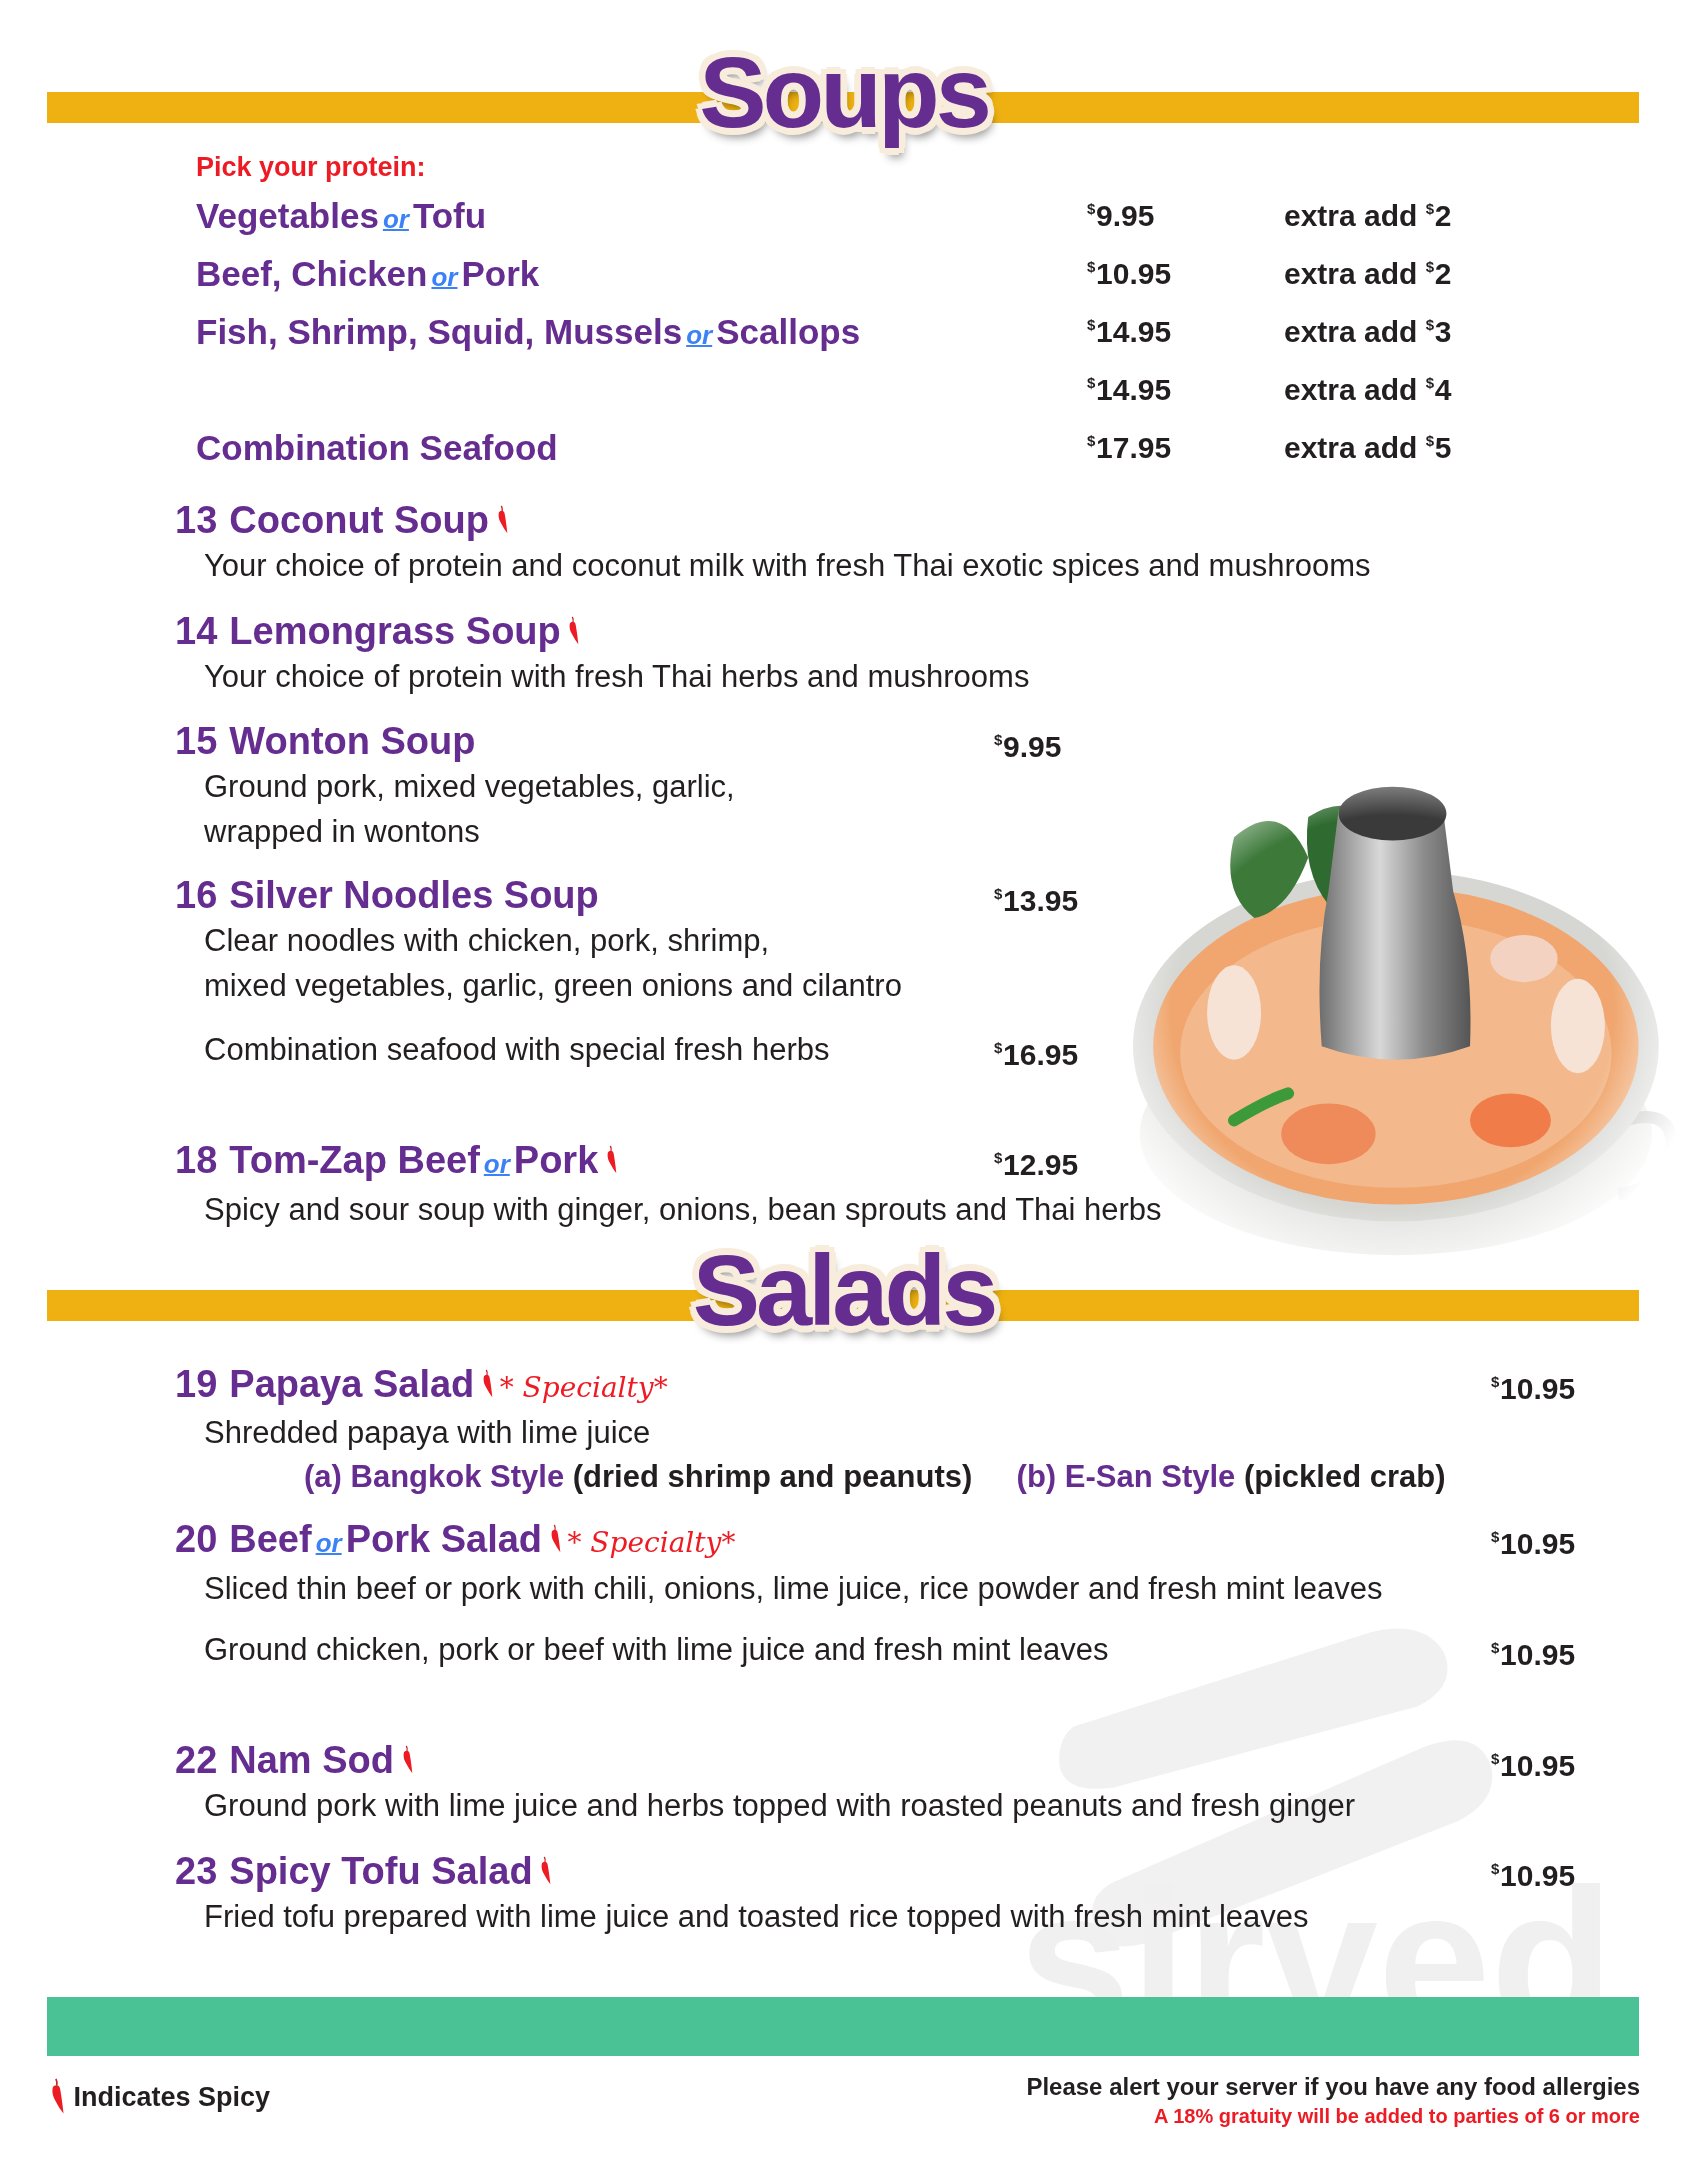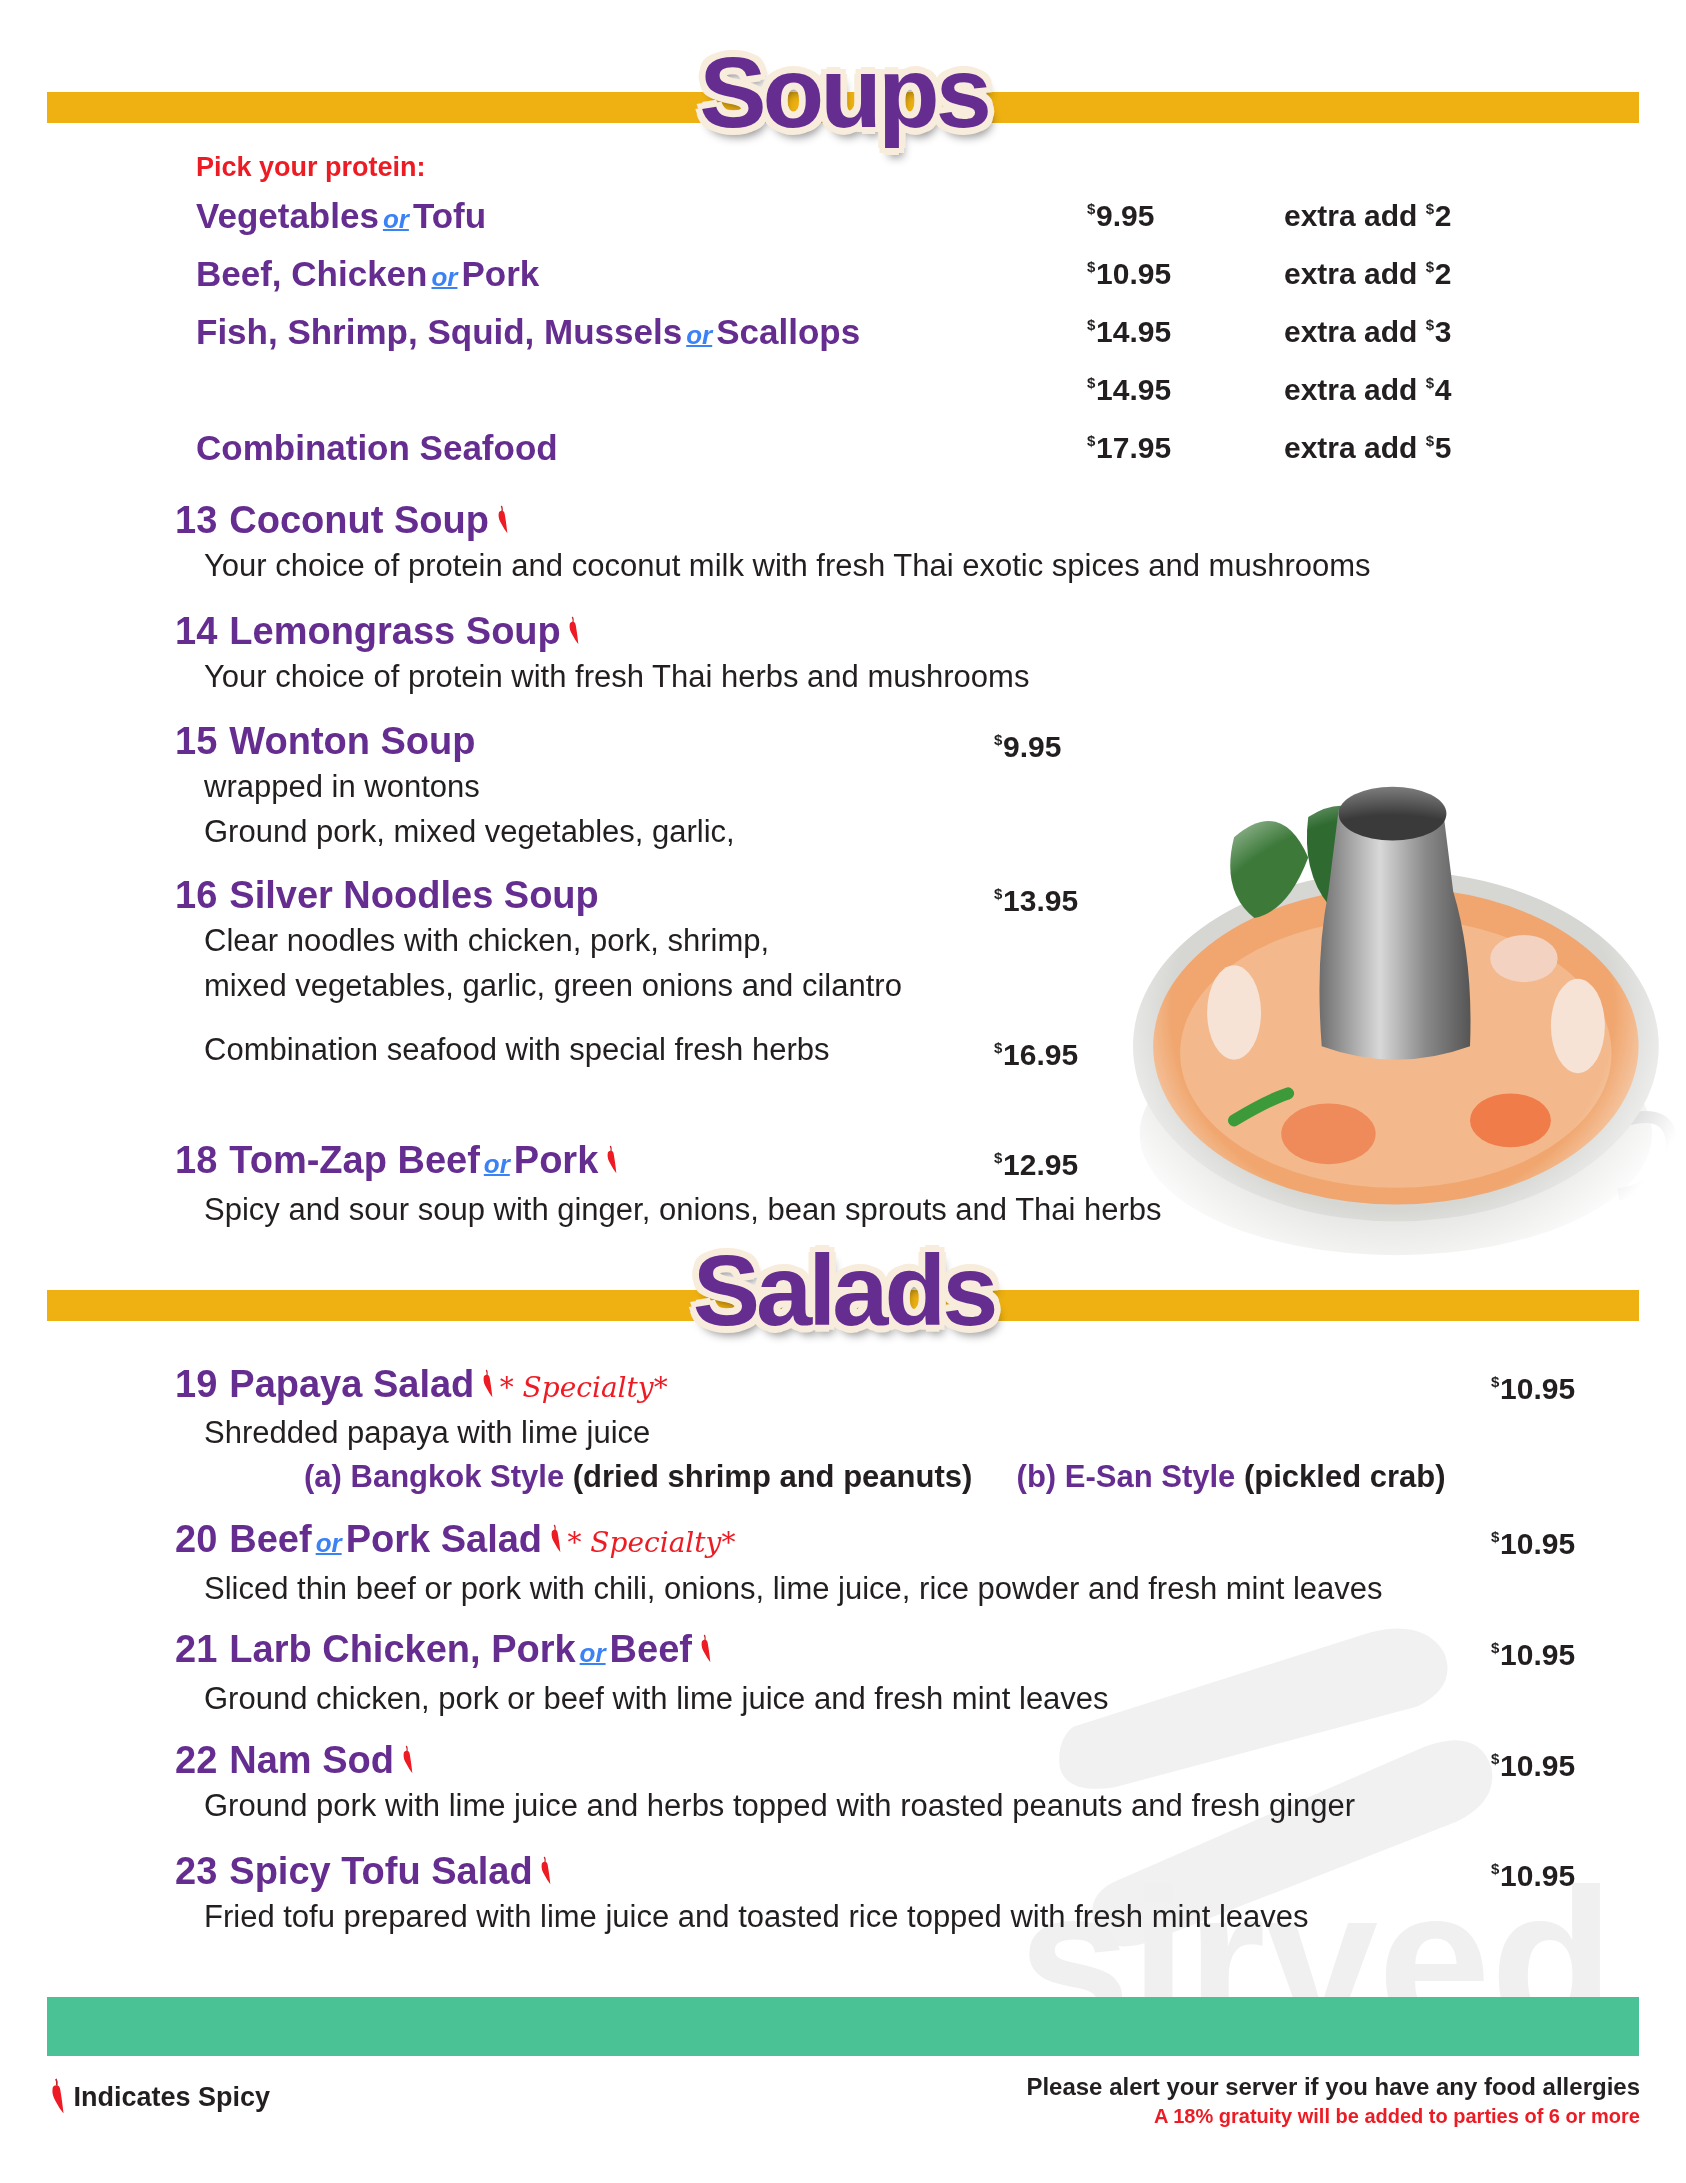--- a/index.html
+++ b/index.html
@@ -145,22 +145,22 @@
 
 <div class="item" style="top:609px;">
   <div class="item-title"><span class="item-num">14</span><span>Lemongrass Soup</span><svg class="chili" viewBox="0 0 18 46" width="12" height="31">
         <use href="#chili"></use>
       </svg></div>
   <div class="item-desc">Your choice of protein with fresh Thai herbs and mushrooms</div>
 </div>
 
 <div class="item" style="top:719px;">
   <div class="item-title"><span class="item-num">15</span><span>Wonton Soup</span></div>
+  <div class="item-desc">Ground pork, mixed vegetables, garlic,</div>
   <div class="item-desc">wrapped in wontons</div>
-  <div class="item-desc">Ground pork, mixed vegetables, garlic,</div>
 </div>
 <div class="item-price" style="left:994px; top:730px;"><sup class="dollar">$</sup><span>9.95</span></div>
 
 <div class="item" style="top:873px;">
   <div class="item-title"><span class="item-num">16</span><span>Silver Noodles Soup</span></div>
   <div class="item-desc">Clear noodles with chicken, pork, shrimp,</div>
   <div class="item-desc">mixed vegetables, garlic, green onions and cilantro</div>
 </div>
 <div class="item-price" style="left:994px; top:884px;"><sup class="dollar">$</sup><span>13.95</span></div>
 
@@ -197,23 +197,20 @@
 
 <div class="item" style="top:1517px;">
   <div class="item-title"><span class="item-num">20</span><span>Beef</span><span class="conj">or</span><span>Pork Salad</span><svg class="chili" viewBox="0 0 18 46" width="12" height="31">
         <use href="#chili"></use>
       </svg><span class="specialty">* Specialty*</span></div>
   <div class="item-desc">Sliced thin beef or pork with chili, onions, lime juice, rice powder and fresh mint leaves</div>
 </div>
 <div class="item-price" style="left:1491px; top:1527px;"><sup class="dollar">$</sup><span>10.95</span></div>
 
 <div class="item" style="top:1627px;">
-  <div class="item-title"><span class="item-num">21</span><span>Larb Chicken, Pork</span><span class="conj">or</span><span>Beef</span><svg class="chili" viewBox="0 0 18 46" width="12" height="31">
-        <use href="#chili"></use>
-      </svg></div>
   <div class="item-desc">Ground chicken, pork or beef with lime juice and fresh mint leaves</div>
 </div>
 <div class="item-price" style="left:1491px; top:1638px;"><sup class="dollar">$</sup><span>10.95</span></div>
 
 <div class="item" style="top:1738px;">
   <div class="item-title"><span class="item-num">22</span><span>Nam Sod</span><svg class="chili" viewBox="0 0 18 46" width="12" height="31">
         <use href="#chili"></use>
       </svg></div>
   <div class="item-desc">Ground pork with lime juice and herbs topped with roasted peanuts and fresh ginger</div>
 </div>

